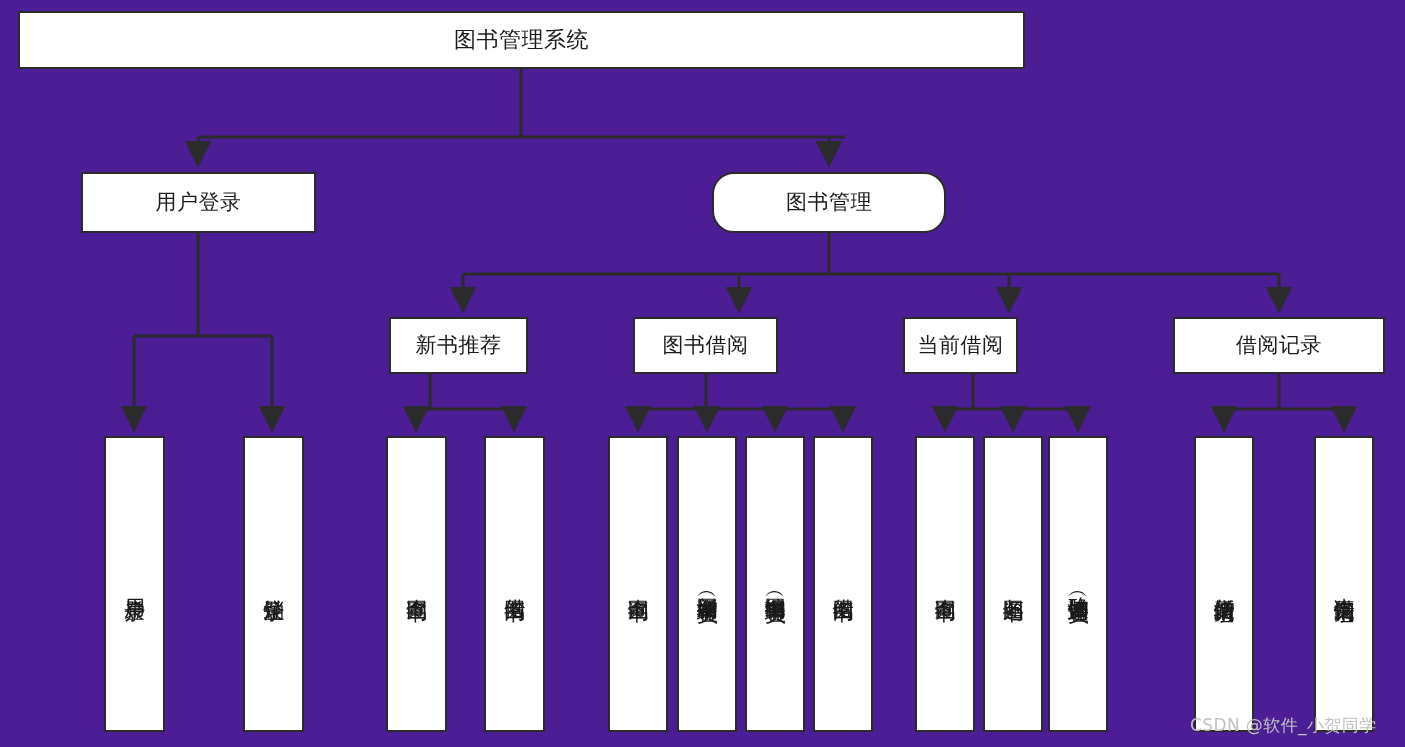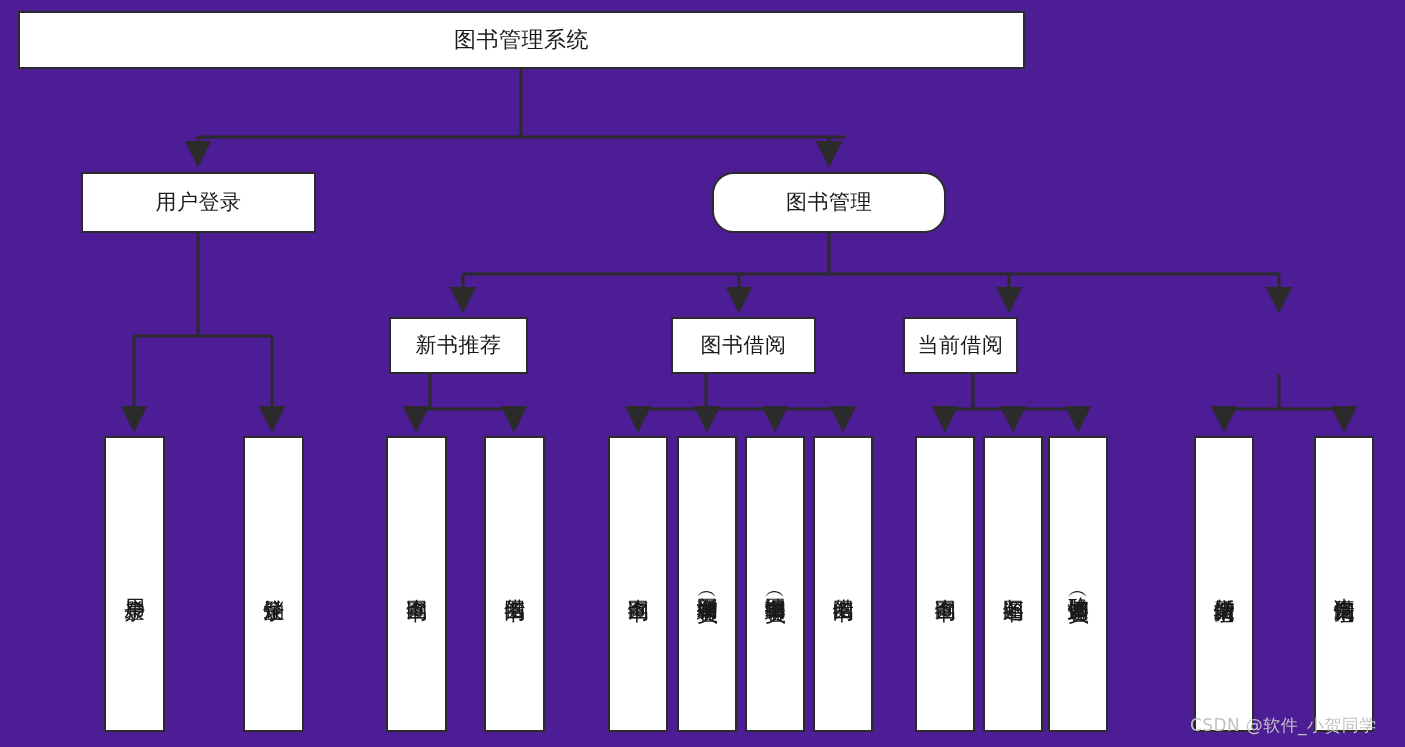--- a/index.html
+++ b/index.html
@@ -132,26 +132,29 @@
   <div class="node horizontal" style="left:81px; top:172px; width:235px; height:61px;">
     <span class="label">用户登录</span>
   </div>
   <div class="node horizontal" style="left:712px; top:172px; width:234px; height:61px;border-radius:22px;">
     <span class="label">图书管理</span>
   </div>
 
   <div class="node horizontal" style="left:361px; top:317px; width:139px; height:57px;margin-left:28px;">
     <span class="label">新书推荐</span>
   </div>
-  <div class="node horizontal" style="left:633px; top:317px; width:145px; height:57px;margin-left:38px;">
+  <div class="node horizontal" style="left:633px; top:317px; width:145px; height:57px;">
     <span class="label">图书借阅</span>
   </div>
   <div class="node horizontal" style="left:903px; top:317px; width:115px; height:57px;">
     <span class="label">当前借阅</span>
   </div>
+  <div class="node horizontal" style="left:1173px; top:317px; width:212px; height:57px;">
+    <span class="label">借阅记录</span>
+  </div>
 
   <div class="node vertical" style="left:104px; top:436px; width:61px; height:296px;">
     <span class="label">用户登录</span>
   </div>
   <div class="node vertical" style="left:243px; top:436px; width:61px; height:296px;">
     <span class="label">注销登录</span>
   </div>
 
   <div class="node vertical" style="left:386px; top:436px; width:61px; height:296px;">
     <span class="label">查询图书</span>

